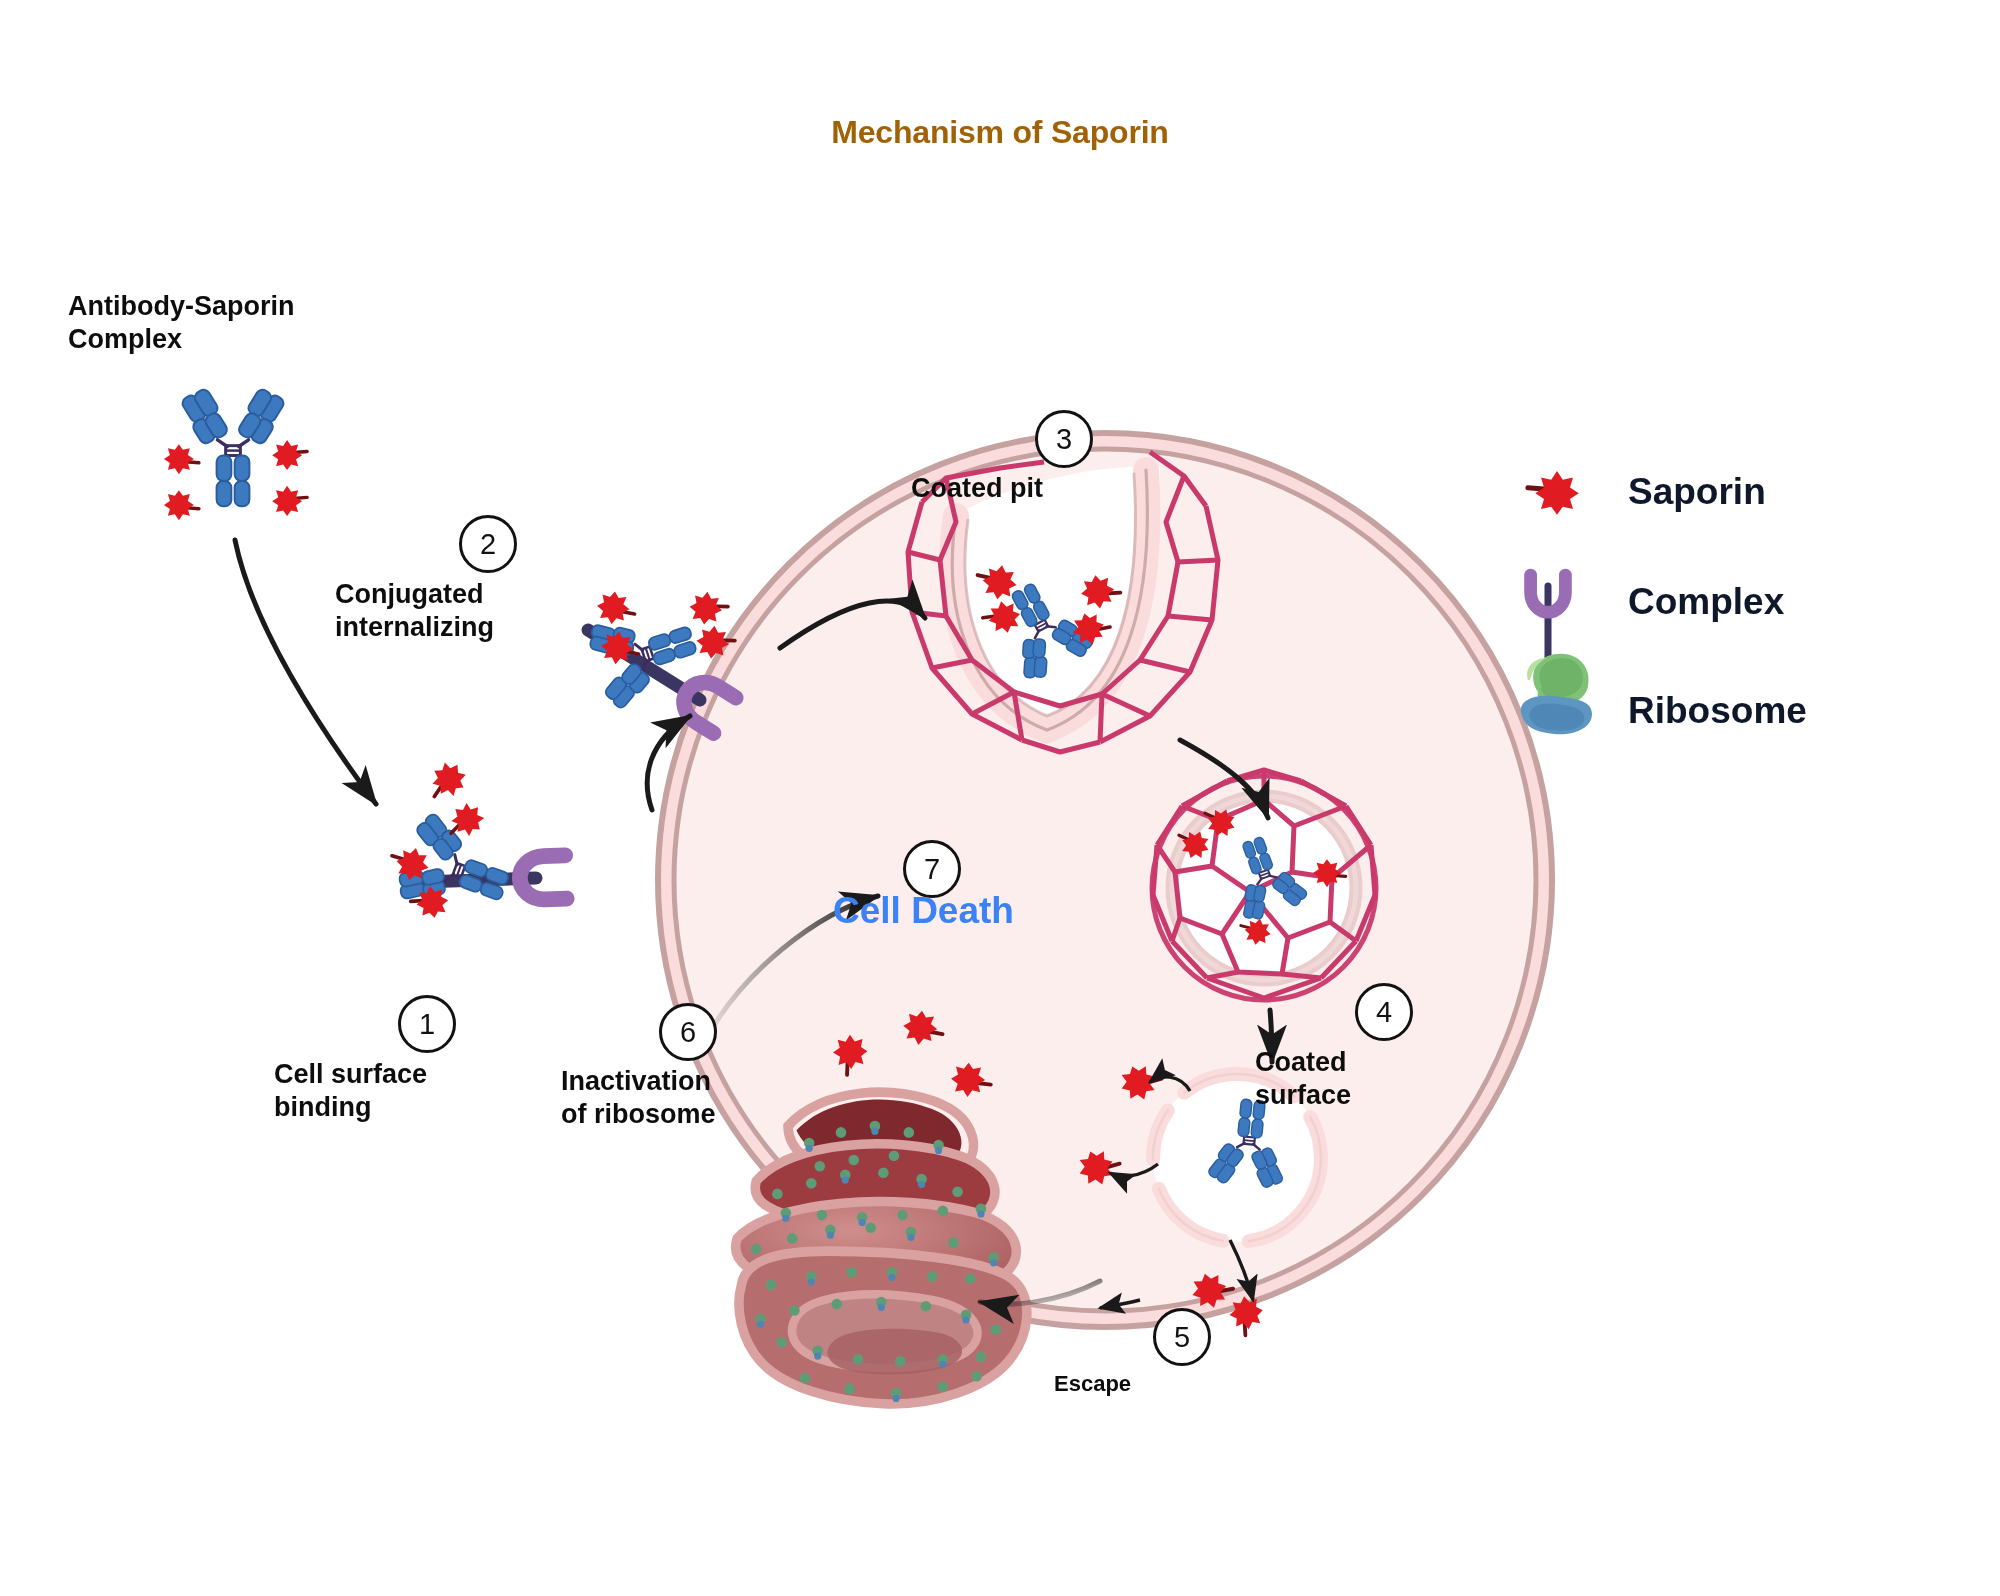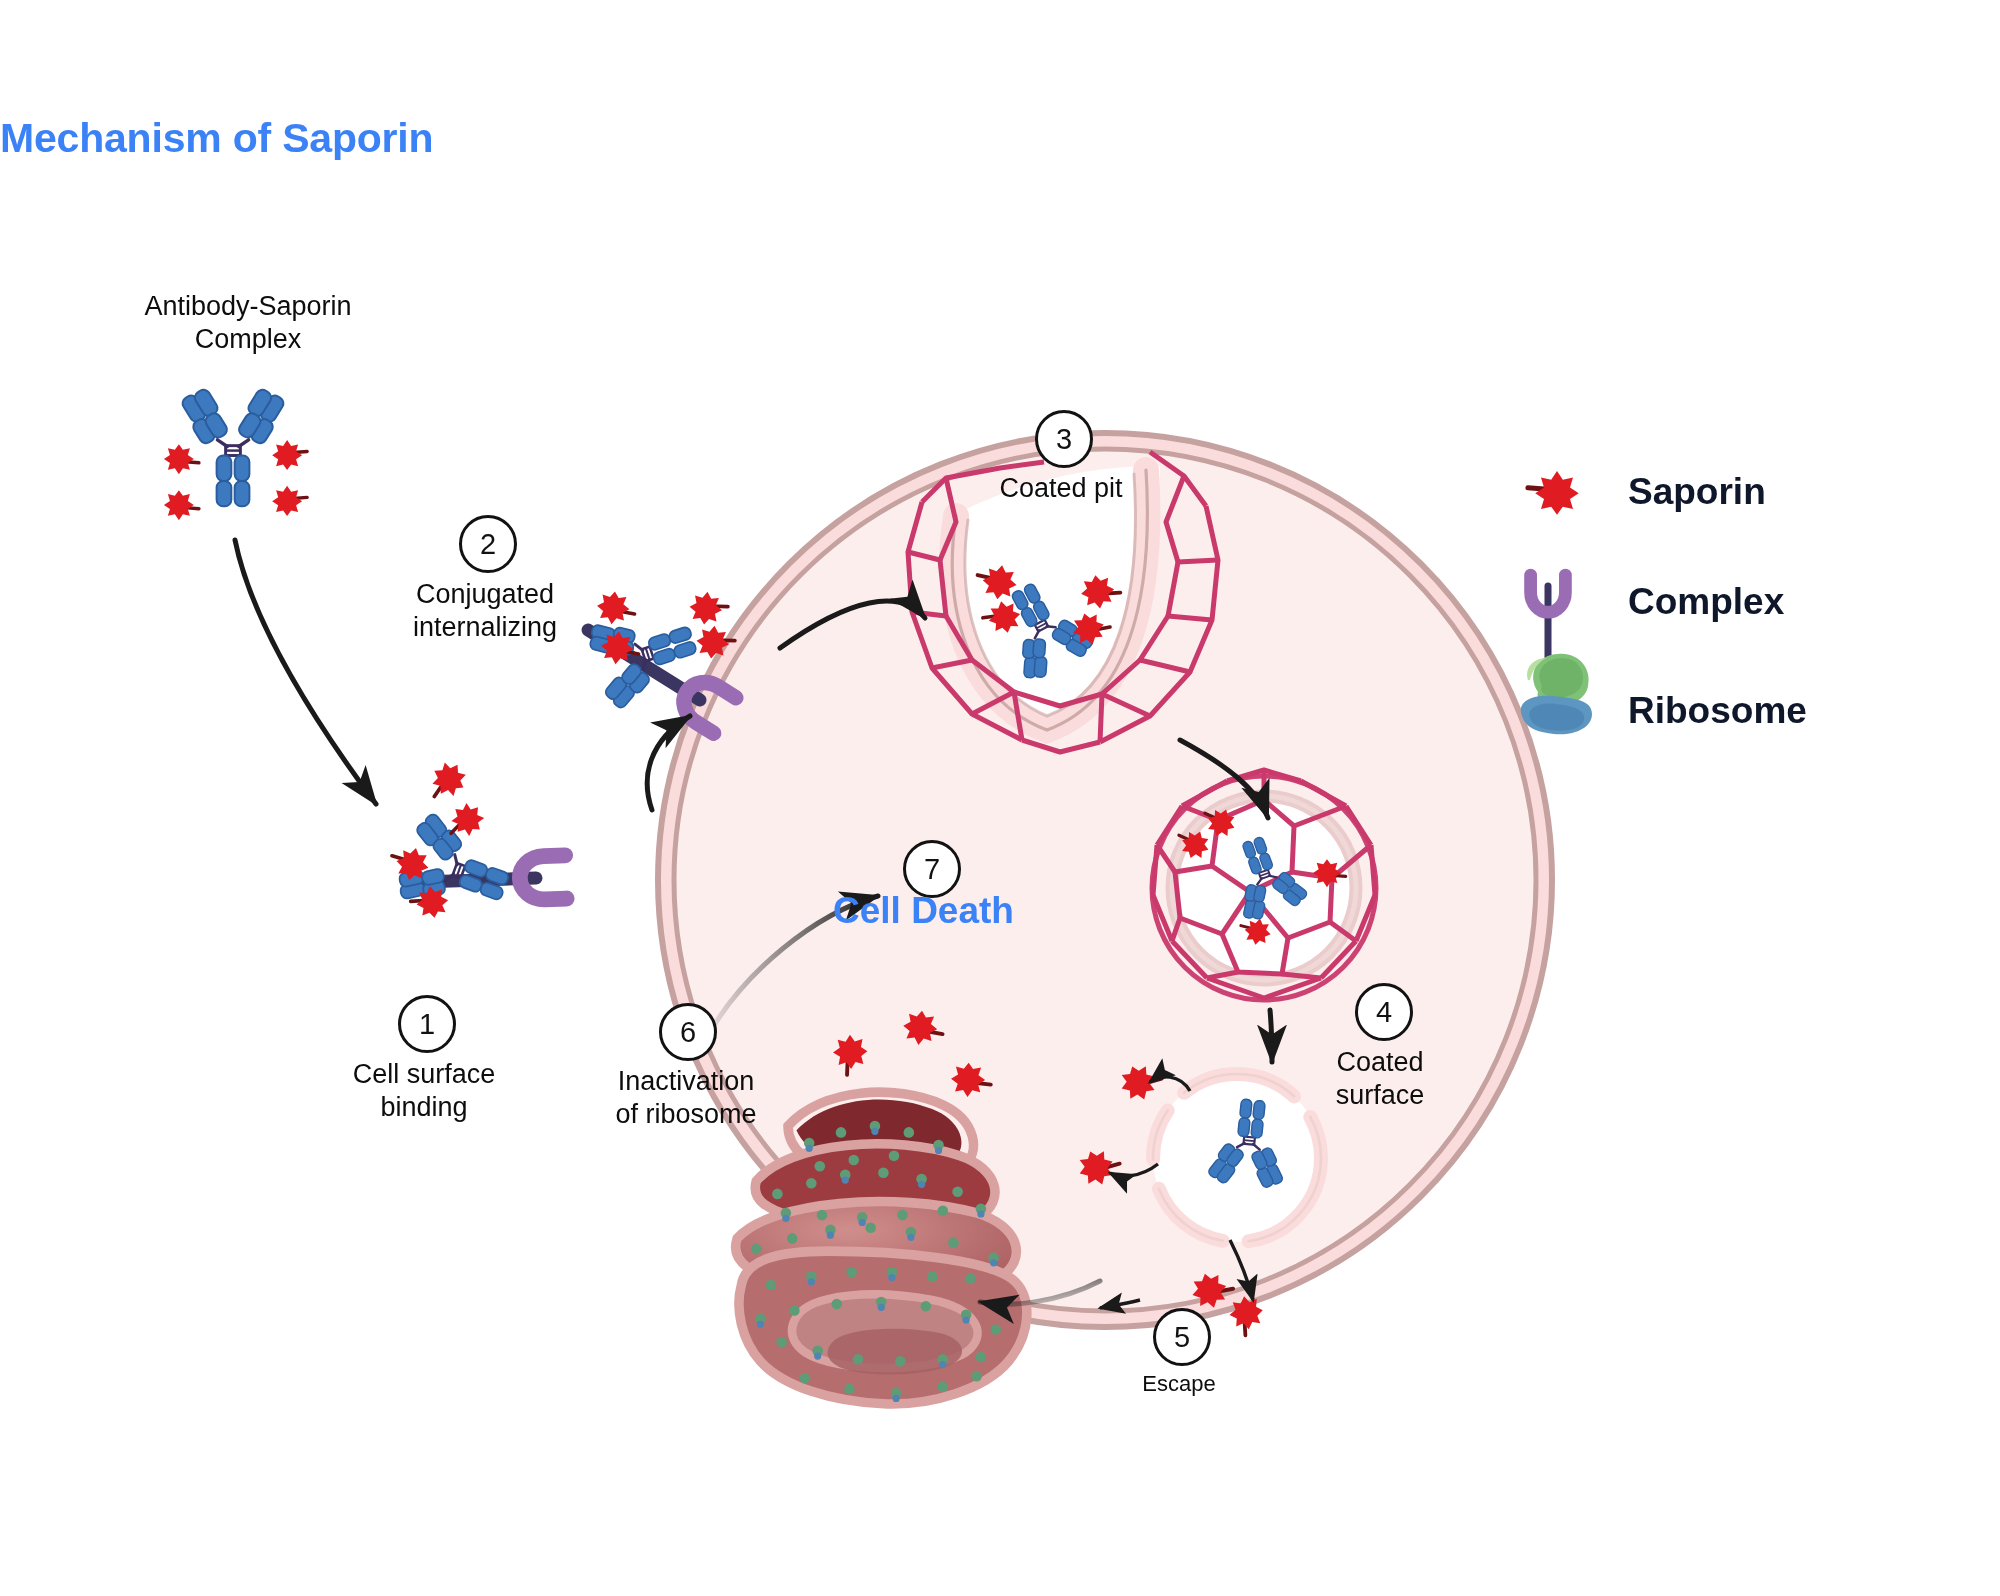--- a/index.html
+++ b/index.html
@@ -1,24 +1,24 @@
 <!DOCTYPE html>
 <html><head>
 <meta charset="utf-8">
 <style>
   html,body{margin:0;padding:0;background:#ffffff;}
   body{width:2000px;height:1596px;position:relative;overflow:hidden;
        font-family:"Liberation Sans","DejaVu Sans",sans-serif;}
   #stage{position:absolute;left:0;top:0;width:2000px;height:1596px;}
   svg#scene{position:absolute;left:0;top:0;width:2000px;height:1596px;}
 
-  .ttl{position:absolute;width:100%;text-align:left;top:112px;
-       font-size:41px;font-weight:bold;color:#3b82f6;line-height:1.30;letter-spacing:-0.2px;}
-
-  .lbl{position:absolute;font-weight:normal;color:#0d0d0d;text-align:center;
+  .ttl{position:absolute;width:100%;text-align:center;top:112px;
+       font-size:32px;font-weight:bold;color:#a16207;line-height:1.30;letter-spacing:-0.2px;}
+
+  .lbl{position:absolute;font-weight:bold;color:#0d0d0d;text-align:left;
        line-height:1.22;white-space:pre-line;}
 
   .lgd-txt{position:absolute;font-weight:bold;color:#0f172a;font-size:37px;}
 
   .celldeath{position:absolute;font-weight:bold;font-size:37px;
        color:#3b82f6;white-space:nowrap;}
 
   .stepnum{position:absolute;width:52px;height:52px;border-radius:50%;
        border:3px solid #121212;background:#ffffff;
        display:flex;align-items:center;justify-content:center;

